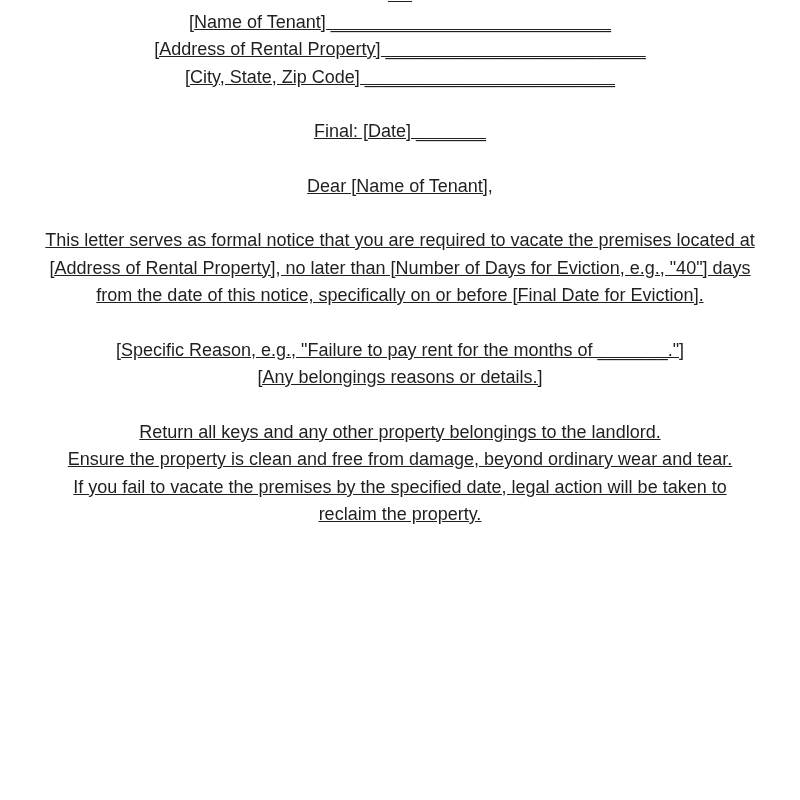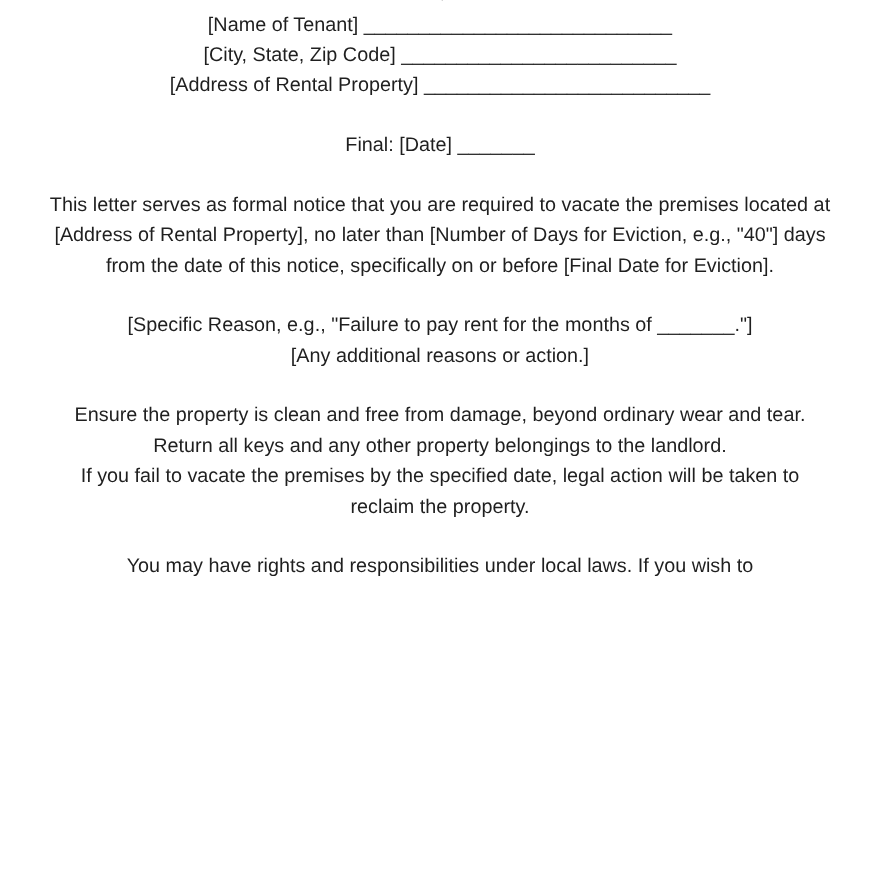--- a/index.html
+++ b/index.html
@@ -27,53 +27,54 @@
   .block {
     margin: 27px auto;
     max-width: 712px;
   }
   .block.first {
     margin-top: 0;
   }
   .sheet p {
     margin: 0;
     padding: 0;
+    text-decoration: underline;
   }
 </style>
 </head>
 <body>
 
 <div class="sheet">
 
   <div class="block first">
     <p>To:</p>
     <p>[Name of Tenant] ____________________________</p>
+    <p>[Address of Rental Property] __________________________</p>
     <p>[City, State, Zip Code] _________________________</p>
-    <p>[Address of Rental Property] __________________________</p>
   </div>
 
   <div class="block">
     <p>Final: [Date] _______</p>
   </div>
 
+  <div class="block">
+    <p>Dear [Name of Tenant],</p>
+  </div>
 
 
   <div class="block">
     <p>This letter serves as formal notice that you are required to vacate the premises located at [Address of Rental Property], no later than [Number of Days for Eviction, e.g., "40"] days from the date of this notice, specifically on or before [Final Date for Eviction].</p>
   </div>
 
 
   <div class="block">
     <p>[Specific Reason, e.g., "Failure to pay rent for the months of _______."]</p>
-    <p>[Any additional reasons or action.]</p>
+    <p>[Any belongings reasons or details.]</p>
   </div>
 
   <div class="block">
+    <p>Return all keys and any other property belongings to the landlord.</p>
     <p>Ensure the property is clean and free from damage, beyond ordinary wear and tear.</p>
-    <p>Return all keys and any other property belongings to the landlord.</p>
     <p>If you fail to vacate the premises by the specified date, legal action will be taken to reclaim the property.</p>
   </div>
 
-  <div class="block">
-    <p>You may have rights and responsibilities under local laws. If you wish to</p>
-  </div>
 
 </div>
 
 </body></html>

